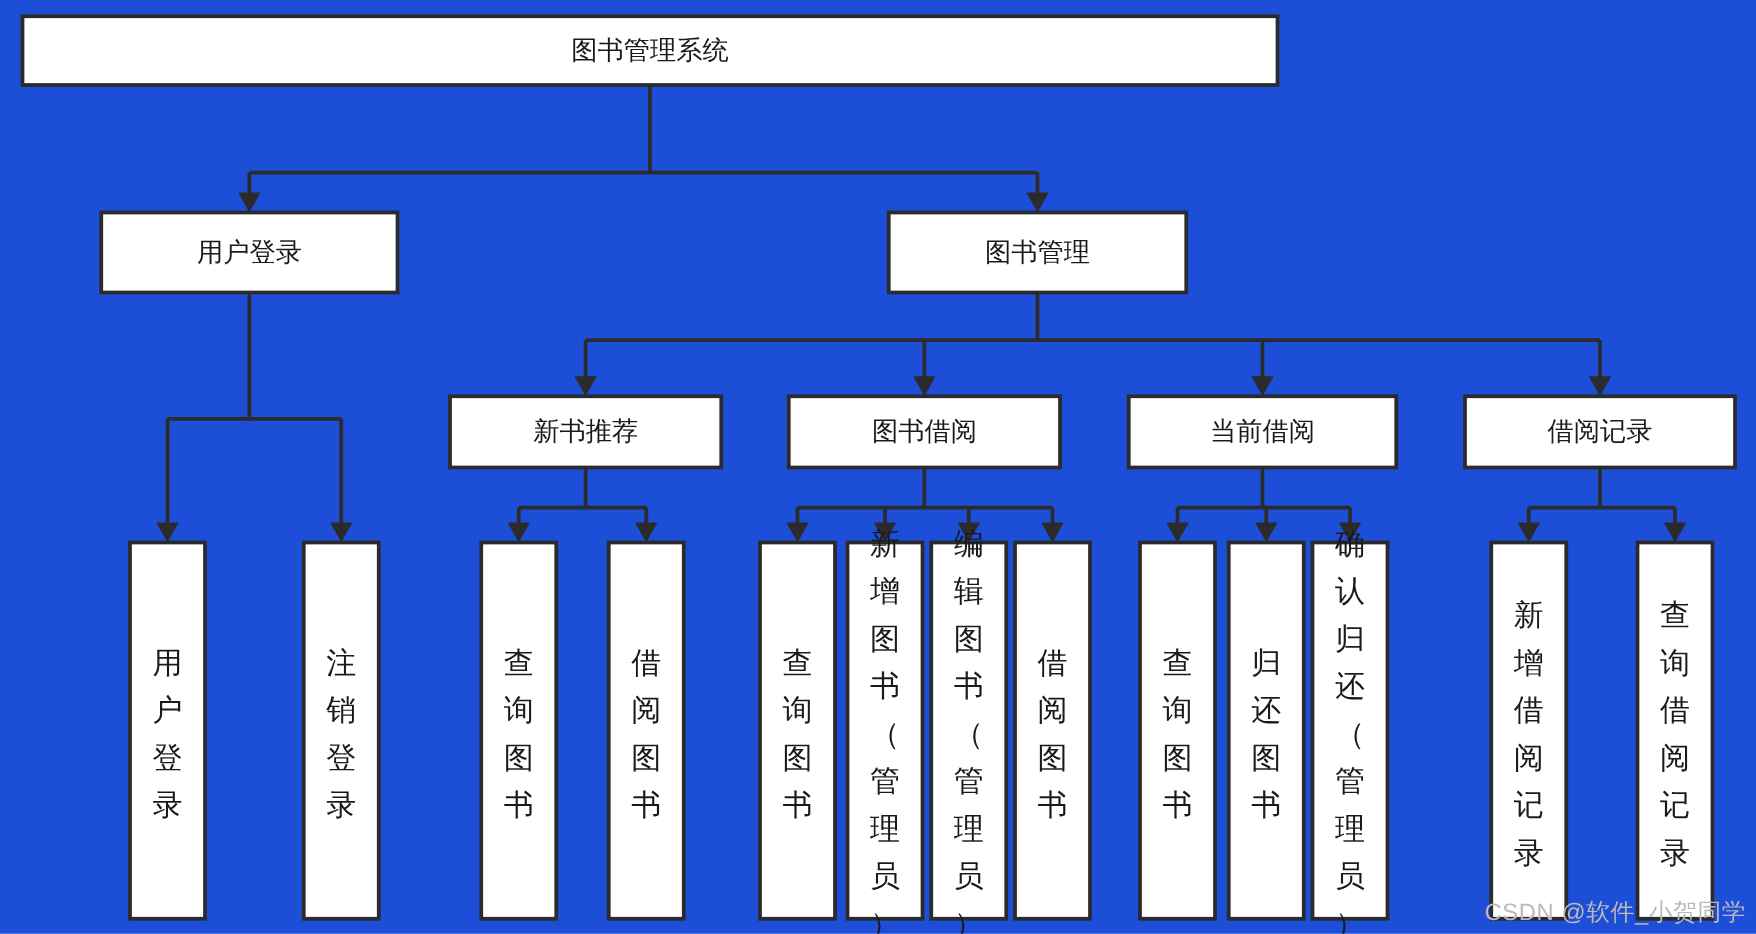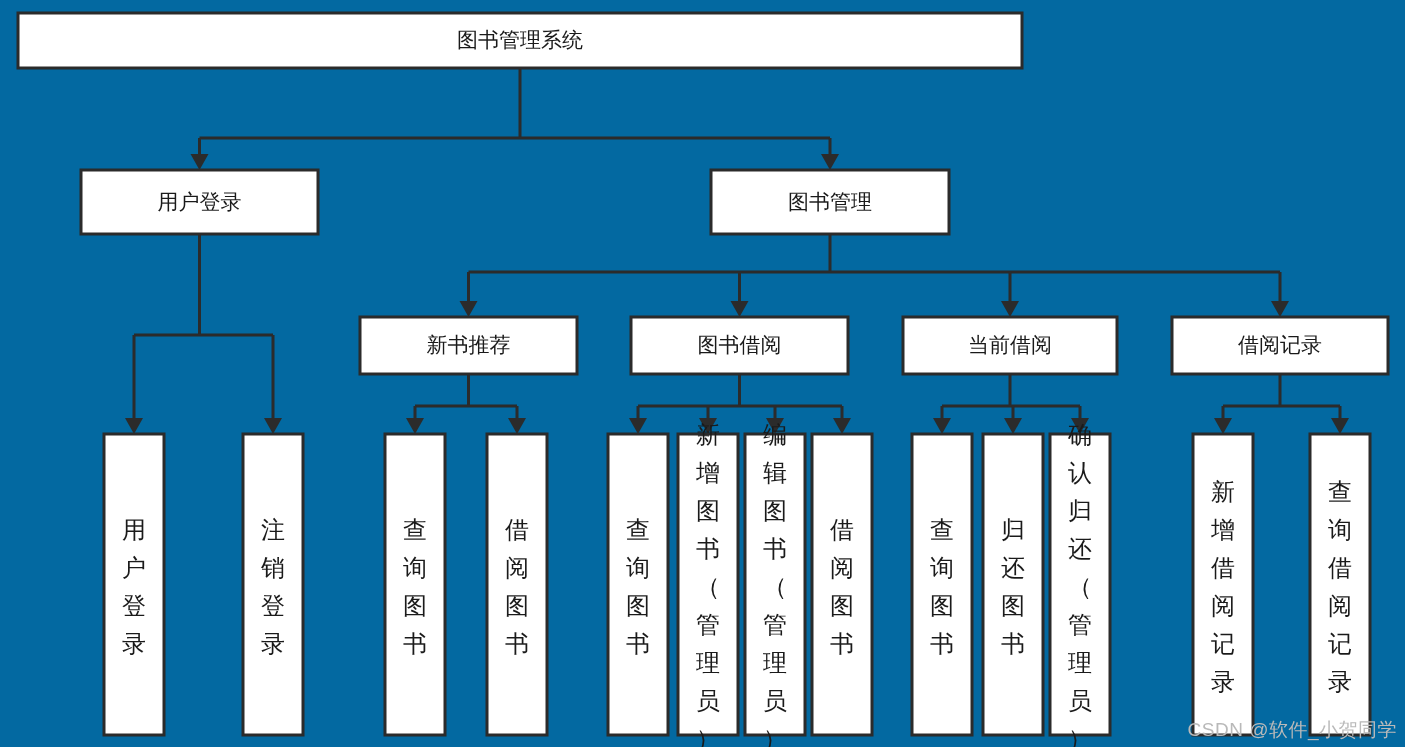--- a/index.html
+++ b/index.html
@@ -11,21 +11,21 @@
   body {
     width: 1405px;
     height: 747px;
     font-family: "Liberation Sans", "DejaVu Sans", sans-serif;
     overflow: hidden;
   }
   #diagram-root {
     position: relative;
     width: 1405px;
     height: 747px;
-    background: #0369a1;
+    background: #1d4ed8;
   }
   svg#flowchart {
     position: absolute;
     left: 0;
     top: 0;
     width: 1405px;
     height: 747px;
     display: block;
   }
   .node-rect {

